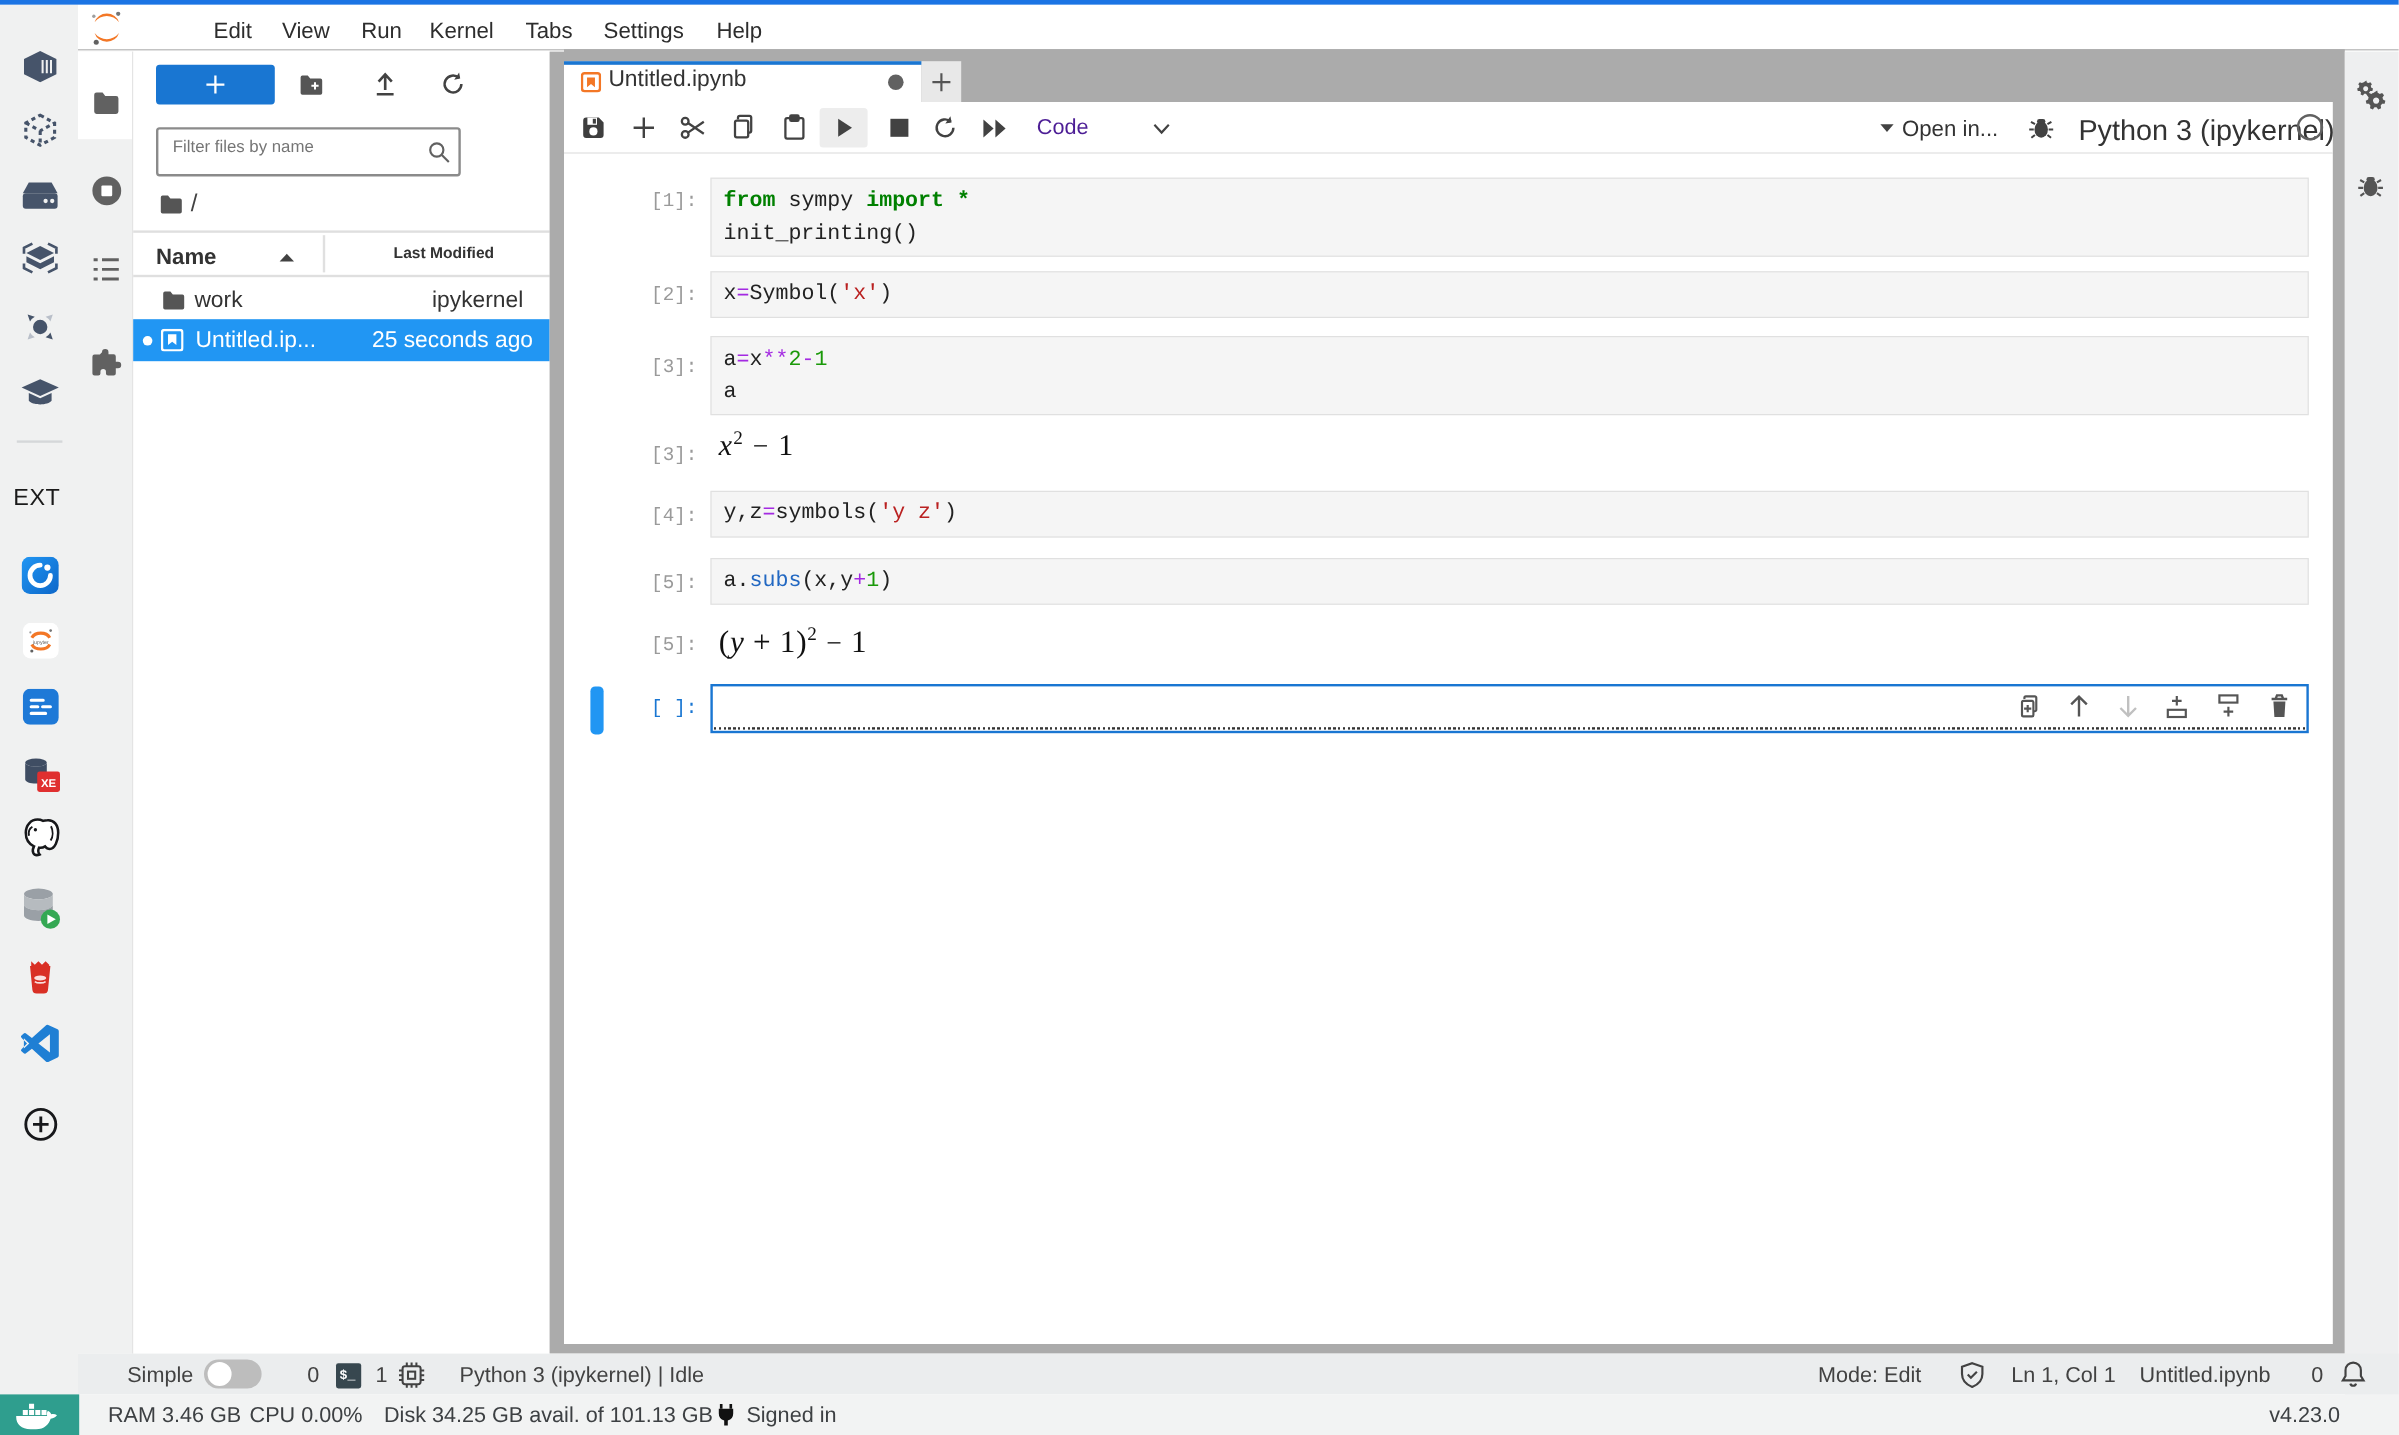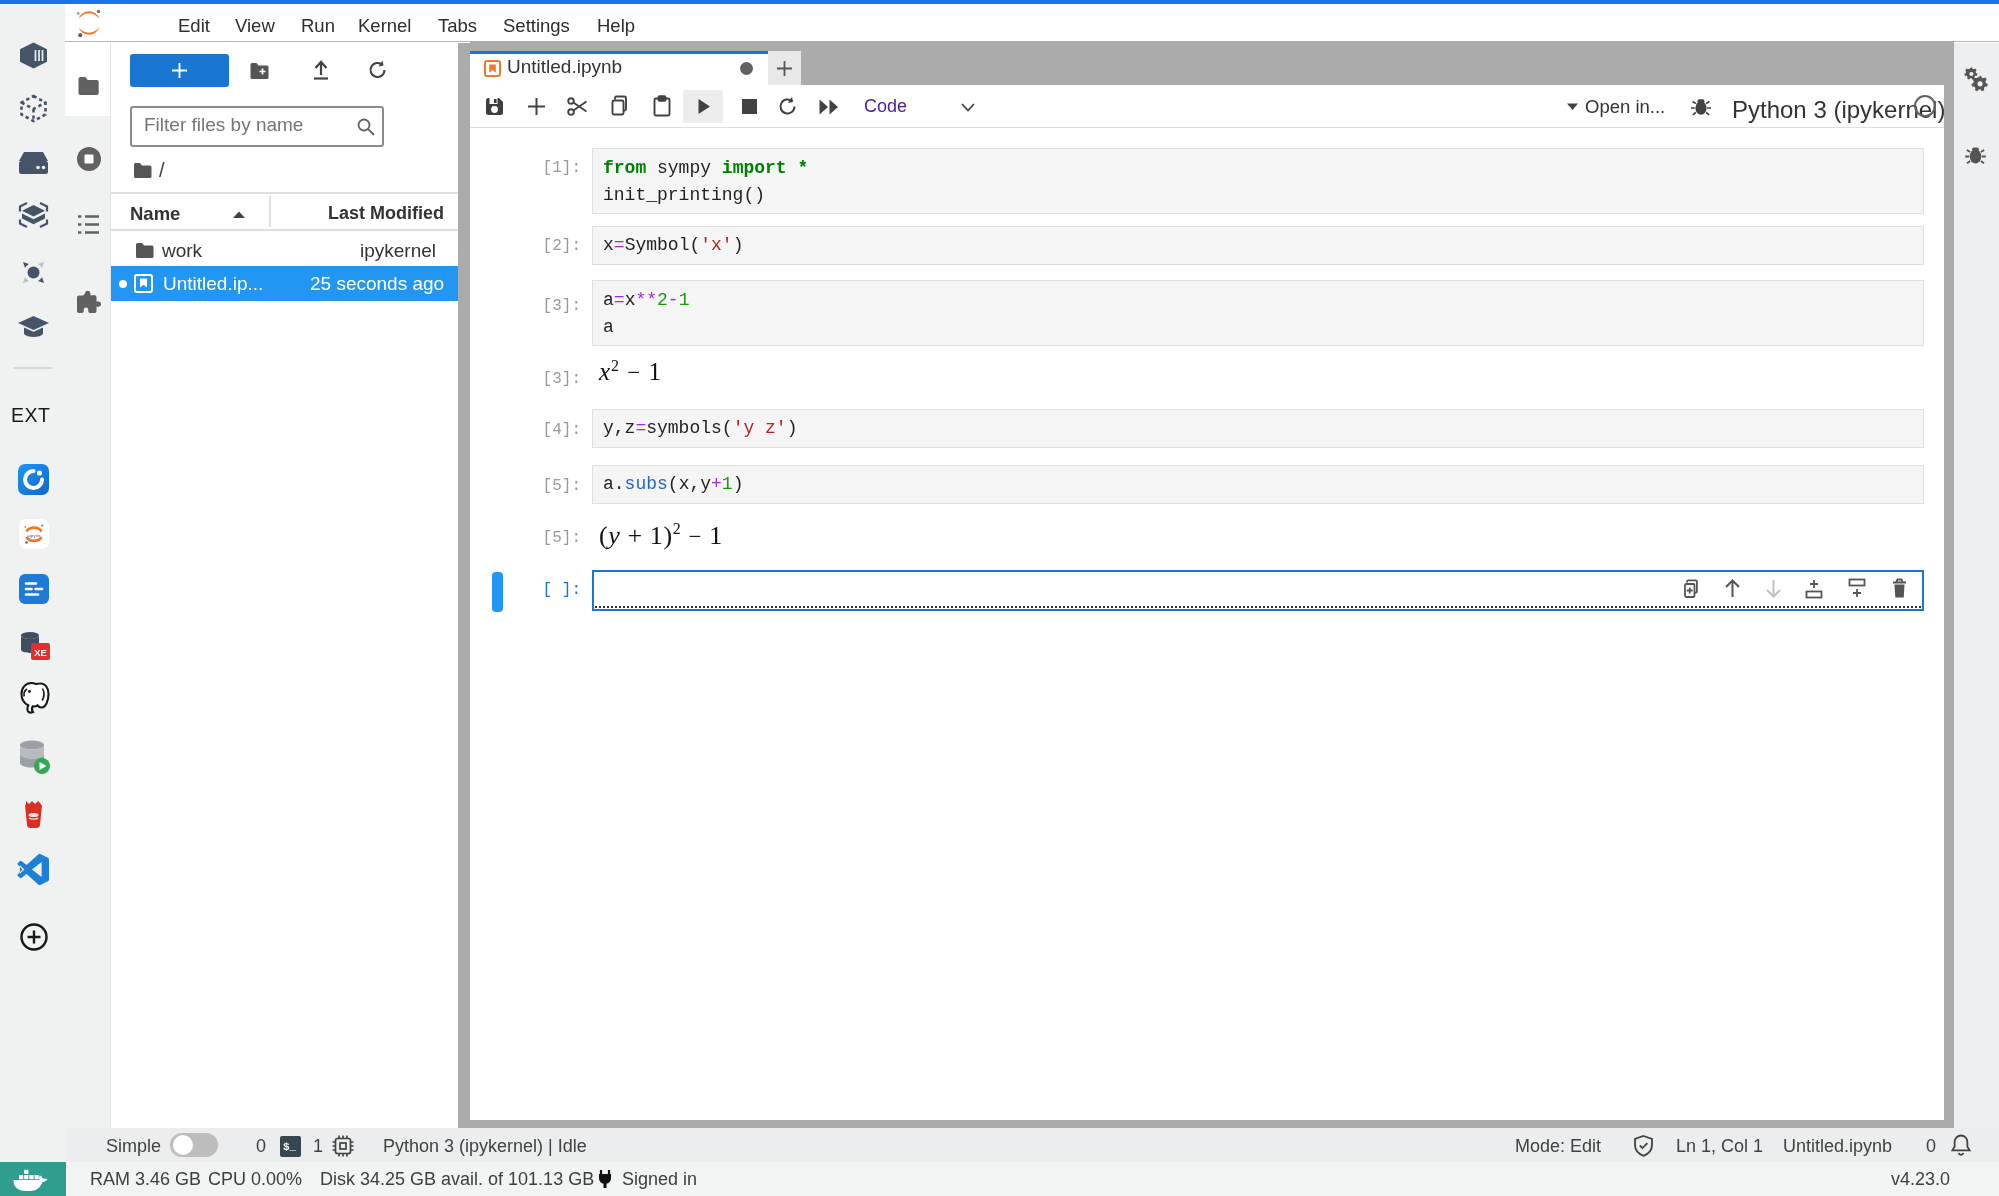--- a/index.html
+++ b/index.html
@@ -166,36 +166,36 @@
     </svg>
     <svg class="abs" style="left:311px;top:59px;" width="20" height="22" viewBox="0 0 20 22">
       <path d="M10 16 V4 M4.5 9 L10 3 l5.5 6" fill="none" stroke="#424242" stroke-width="2.2"></path>
       <path d="M3 19.5 h14" stroke="#424242" stroke-width="2.2"></path>
     </svg>
     <svg class="abs" style="left:367px;top:59px;" width="21" height="22" viewBox="0 0 21 22">
       <path d="M17.5 11 a7 7 0 1 1 -2.1 -5" fill="none" stroke="#424242" stroke-width="2.1"></path>
       <path d="M15.6 1.5 l0.9 5 -5 0.9 z" fill="#424242"></path>
     </svg>
     <div class="abs" style="left:130px;top:106px;width:254px;height:41px;background:#fff;border:2px solid #8b8b8b;border-radius:3px;"></div>
-    <span class="abs" style="left:144px;top:114px;font-size:19px;color:#757575;">Filter files by name</span>
+    <span class="abs" style="left:144px;top:114px;font-size:14px;color:#757575;">Filter files by name</span>
     <svg class="abs" style="left:355px;top:116px;" width="22" height="22" viewBox="0 0 22 22">
       <circle cx="9" cy="9" r="5.5" fill="none" stroke="#616161" stroke-width="1.8"></circle>
       <path d="M13.2 13.2 L19 19" stroke="#616161" stroke-width="1.8"></path>
     </svg>
     <svg class="abs" style="left:133px;top:162px;" width="20" height="17" viewBox="0 0 20 17">
       <path d="M1 2.5 a1.5 1.5 0 0 1 1.5-1.5 h4.5 l2 2.5 h8 a1.5 1.5 0 0 1 1.5 1.5 v9.5 a1.5 1.5 0 0 1 -1.5 1.5 h-14.5 a1.5 1.5 0 0 1 -1.5 -1.5 z" fill="#555"></path>
     </svg>
     <span class="abs" style="left:159px;top:159px;font-size:20px;color:#424242;">/</span>
     <div class="abs" style="left:111px;top:192px;width:347px;height:1.5px;background:#dfdfdf;"></div>
     <span class="abs" style="left:130px;top:203px;font-size:18.5px;font-weight:600;color:#333;">Name</span>
     <svg class="abs" style="left:232px;top:210px;" width="14" height="9" viewBox="0 0 14 9">
       <path d="M7 1.5 L13 8 H1 z" fill="#424242"></path>
     </svg>
     <div class="abs" style="left:269px;top:196px;width:1.5px;height:31px;background:#e0e0e0;"></div>
-    <span class="abs" style="left:328px;top:203px;font-size:18px;font-weight:600;color:#333;">Last Modified</span>
+    <span class="abs" style="left:328px;top:203px;font-size:13px;font-weight:600;color:#333;">Last Modified</span>
     <div class="abs" style="left:111px;top:229px;width:347px;height:1.5px;background:#dfdfdf;"></div>
 
     <svg class="abs" style="left:135px;top:242px;" width="20" height="17" viewBox="0 0 20 17">
       <path d="M1 2.5 a1.5 1.5 0 0 1 1.5-1.5 h4.5 l2 2.5 h8 a1.5 1.5 0 0 1 1.5 1.5 v9.5 a1.5 1.5 0 0 1 -1.5 1.5 h-14.5 a1.5 1.5 0 0 1 -1.5 -1.5 z" fill="#555"></path>
     </svg>
     <span class="abs" style="left:162px;top:240px;font-size:19px;color:#333;">work</span>
     <span class="abs" style="left:360px;top:240px;font-size:19px;color:#333;">ipykernel</span>
 
     <div class="abs" style="left:111px;top:266px;width:347px;height:35px;background:#2196f3;"></div>
     <div class="abs" style="left:119px;top:280px;width:8px;height:8px;border-radius:50%;background:#fff;"></div>

